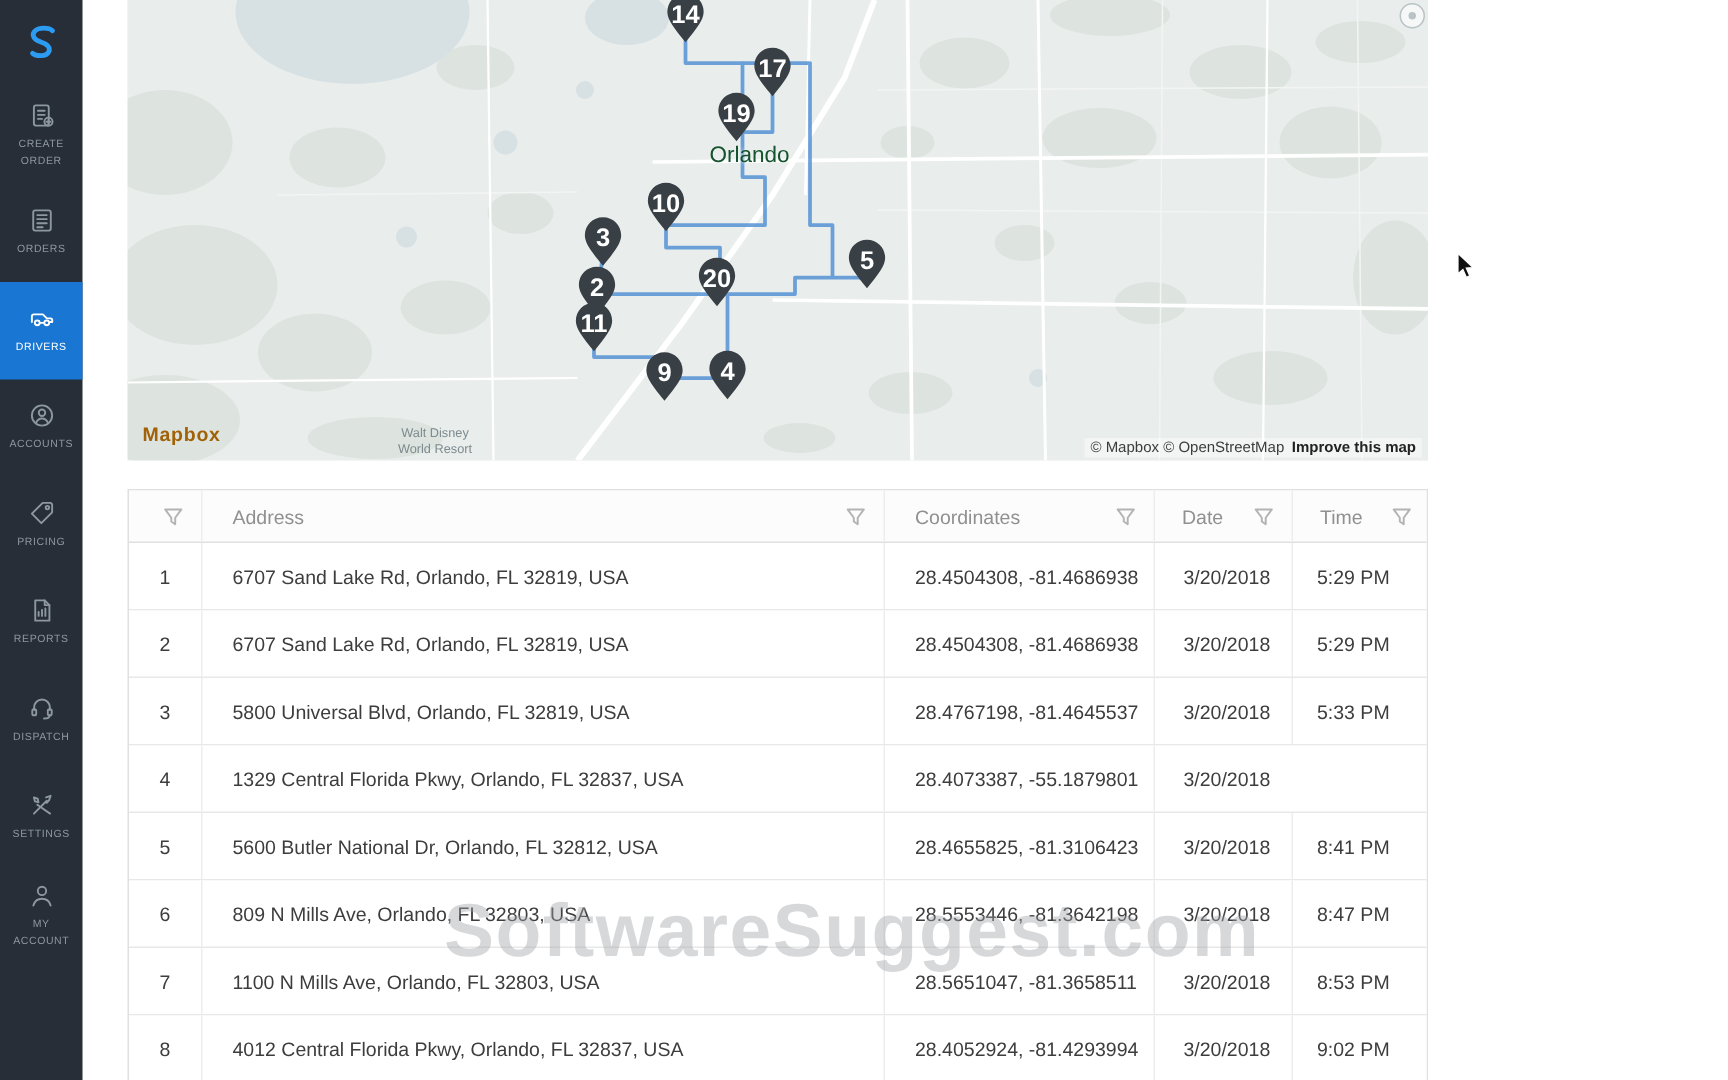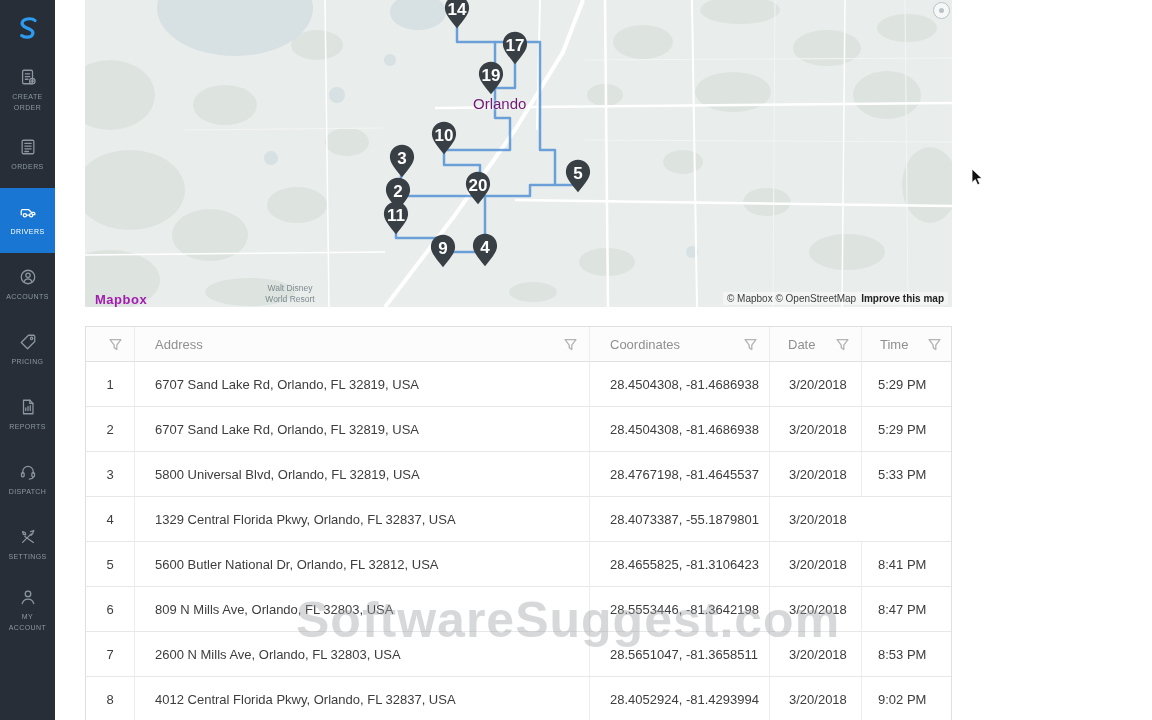--- a/index.html
+++ b/index.html
@@ -20,27 +20,27 @@
 
   
   .content{position:absolute;left:85px;top:0;width:867px;}
 
   
   .map{position:relative;width:867px;height:307px;background:#e9edec;overflow:hidden;}
   .map-bg{position:absolute;left:0;top:0;}
   .pin{position:absolute;width:26px;height:34px;z-index:10;cursor:pointer;}
   .pin-num{position:absolute;left:0;top:5px;width:26px;text-align:center;color:#fff;
            font-size:17px;font-weight:bold;}
-  .city-label{position:absolute;left:388px;top:95px;font-size:15px;color:#701a75;z-index:6;
+  .city-label{position:absolute;left:388px;top:95px;font-size:15px;color:#14532d;z-index:6;
               text-shadow:0 0 3px #eef2f1;}
   .area-label{position:absolute;left:160px;top:283px;width:90px;text-align:center;font-size:8.5px;
               color:#7d8a8e;line-height:1.3;z-index:6;}
   .area-label span{display:block;}
-  .mapbox-logo{position:absolute;left:10px;bottom:0;font-size:13px;font-weight:bold;
-               color:#a21caf;letter-spacing:.5px;z-index:6;cursor:pointer;}
+  .mapbox-logo{position:absolute;left:10px;bottom:10px;font-size:13px;font-weight:bold;
+               color:#a16207;letter-spacing:.5px;z-index:6;cursor:pointer;}
   .attribution{position:absolute;right:4px;bottom:2px;font-size:10px;color:#3c3c3c;z-index:6;
                background:rgba(255,255,255,.45);padding:1px 4px;}
   .attribution .improve{font-weight:bold;color:#222;margin-left:5px;cursor:pointer;text-decoration:none;}
   .map-control{position:absolute;right:2px;top:2px;width:15px;height:15px;border:1px solid #b9c2c4;
                border-radius:50%;background:rgba(255,255,255,.6);z-index:6;cursor:pointer;}
   .map-control:after{content:"";position:absolute;left:5px;top:5px;width:5px;height:5px;
                border-radius:50%;background:#b9c2c4;}
 
   
   .table{margin-top:19px;width:867px;border:1px solid #e0e0e0;box-sizing:border-box;background:#fff;}
@@ -348,21 +348,21 @@
           </div>
           <div class="trow">
             <div class="cell num-cell">6</div>
             <div class="cell col-0">809 N Mills Ave, Orlando, FL 32803, USA</div>
             <div class="cell col-1">28.5553446, -81.3642198</div>
             <div class="cell col-2">3/20/2018</div>
             <div class="cell col-3">8:47 PM</div>
           </div>
           <div class="trow">
             <div class="cell num-cell">7</div>
-            <div class="cell col-0">2600 N Mills Ave, Orlando, FL 32803, USA</div>
+            <div class="cell col-0">1100 N Mills Ave, Orlando, FL 32803, USA</div>
             <div class="cell col-1">28.5651047, -81.3658511</div>
             <div class="cell col-2">3/20/2018</div>
             <div class="cell col-3">8:53 PM</div>
           </div>
           <div class="trow">
             <div class="cell num-cell">8</div>
             <div class="cell col-0">4012 Central Florida Pkwy, Orlando, FL 32837, USA</div>
             <div class="cell col-1">28.4052924, -81.4293994</div>
             <div class="cell col-2">3/20/2018</div>
             <div class="cell col-3">9:02 PM</div>

